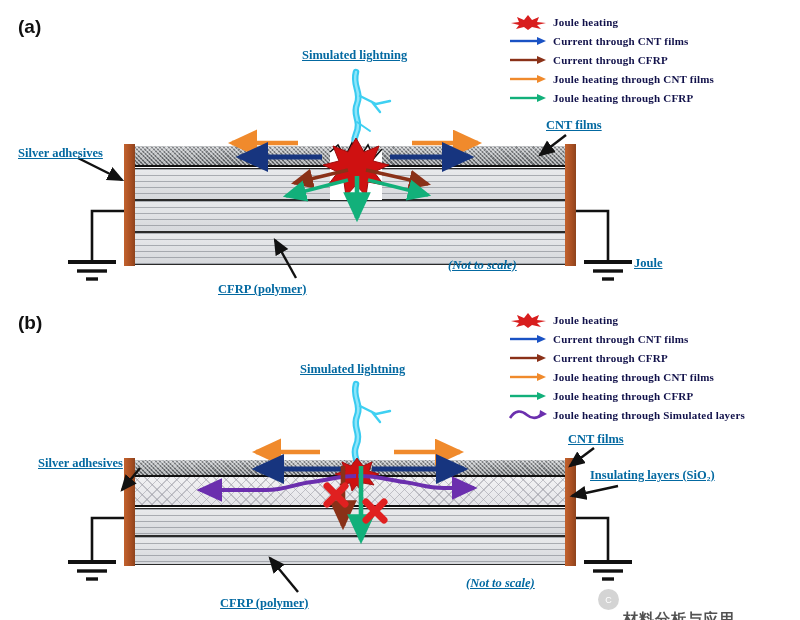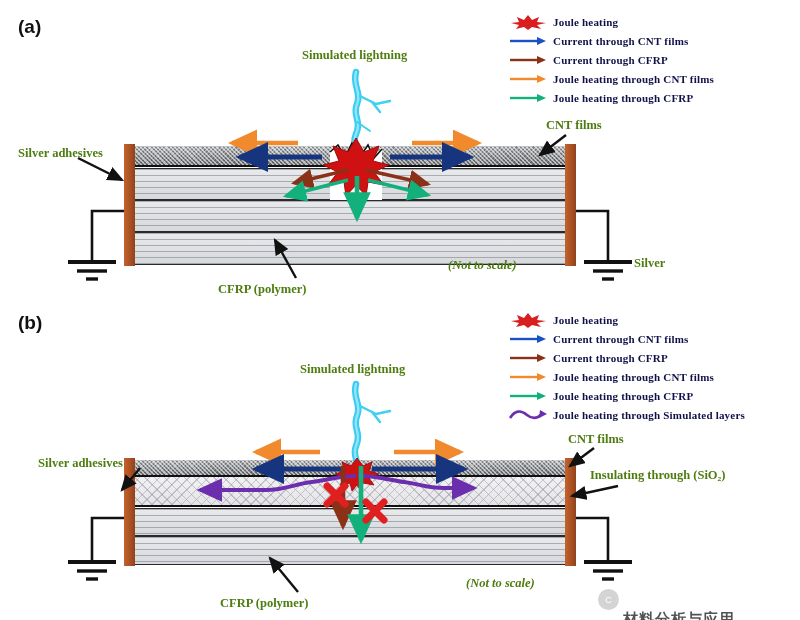--- a/index.html
+++ b/index.html
@@ -56,22 +56,22 @@
     background:
       repeating-linear-gradient(180deg, rgba(120,124,132,.55) 0 1px, rgba(0,0,0,0) 1px 6px),
       linear-gradient(180deg,#e9eaec,#d6d8dc);
     border-top:1.6px solid #2a2a2a;
     border-bottom:1.6px solid #2a2a2a;
     box-sizing:border-box;
   }
 
   
   .anno{
-    position:absolute;font-size:12.5px;font-weight:bold;color:#4d7c0f;
-    font-family:"Liberation Serif", serif;white-space:nowrap;
+    position:absolute;font-size:12.5px;font-weight:bold;color:#0369a1;
+    font-family:"Liberation Serif", serif;white-space:nowrap;text-decoration:underline;
   }
   .anno.ital{font-style:italic;font-weight:bold;}
 
   
   .ovl{position:absolute;left:0;top:0;overflow:visible;}
 
   .wm{
     position:absolute;display:flex;align-items:center;gap:4px;
     opacity:.88;
   }
@@ -216,21 +216,21 @@
 
     <line x1="78" y1="158" x2="122" y2="180" stroke="#111" stroke-width="2.4" marker-end="url(#mBlackA)"></line>
     <line x1="566" y1="135" x2="540" y2="155" stroke="#111" stroke-width="2.4" marker-end="url(#mBlackA)"></line>
     <line x1="296" y1="278" x2="275" y2="240" stroke="#111" stroke-width="2.4" marker-end="url(#mBlackA)"></line>
   </svg>
 
   <div class="anno" style="left:18px;top:146px;">Silver adhesives</div>
   <div class="anno" style="left:546px;top:118px;">CNT films</div>
   <div class="anno" style="left:218px;top:282px;">CFRP (polymer)</div>
   <div class="anno ital" style="left:448px;top:258px;">(Not to scale)</div>
-  <div class="anno" style="left:634px;top:256px;">Silver</div>
+  <div class="anno" style="left:634px;top:256px;">Joule</div>
   <div class="anno" style="left:302px;top:48px;">Simulated lightning</div>
 </div>
 
 <div class="panel" id="panel-b">
 
   <div class="panel-label" style="left:18px;top:12px;">(b)</div>
 
   <div class="legend" id="legend-b" style="left:508px;top:10px;">
       <div class="legend-row">
         <div class="legend-marker">
@@ -368,21 +368,21 @@
     </g>
 
     <line x1="140" y1="168" x2="122" y2="190" stroke="#111" stroke-width="2.4" marker-end="url(#mBlackB)"></line>
     <line x1="594" y1="148" x2="570" y2="166" stroke="#111" stroke-width="2.4" marker-end="url(#mBlackB)"></line>
     <line x1="618" y1="186" x2="572" y2="196" stroke="#111" stroke-width="2.4" marker-end="url(#mBlackB)"></line>
     <line x1="298" y1="292" x2="270" y2="258" stroke="#111" stroke-width="2.4" marker-end="url(#mBlackB)"></line>
   </svg>
 
   <div class="anno" style="left:38px;top:156px;">Silver adhesives</div>
   <div class="anno" style="left:568px;top:132px;">CNT films</div>
-  <div class="anno" style="left:590px;top:168px;">Insulating through (SiO₂)</div>
+  <div class="anno" style="left:590px;top:168px;">Insulating layers (SiO₂)</div>
   <div class="anno" style="left:220px;top:296px;">CFRP (polymer)</div>
   <div class="anno ital" style="left:466px;top:276px;">(Not to scale)</div>
   <div class="anno" style="left:300px;top:62px;">Simulated lightning</div>
 
   <div class="wm" style="left:598px;top:270px;">
     <div class="wm-logo">C</div>
     <div class="wm-text">材料分析与应用</div>
   </div>
 </div>
 

